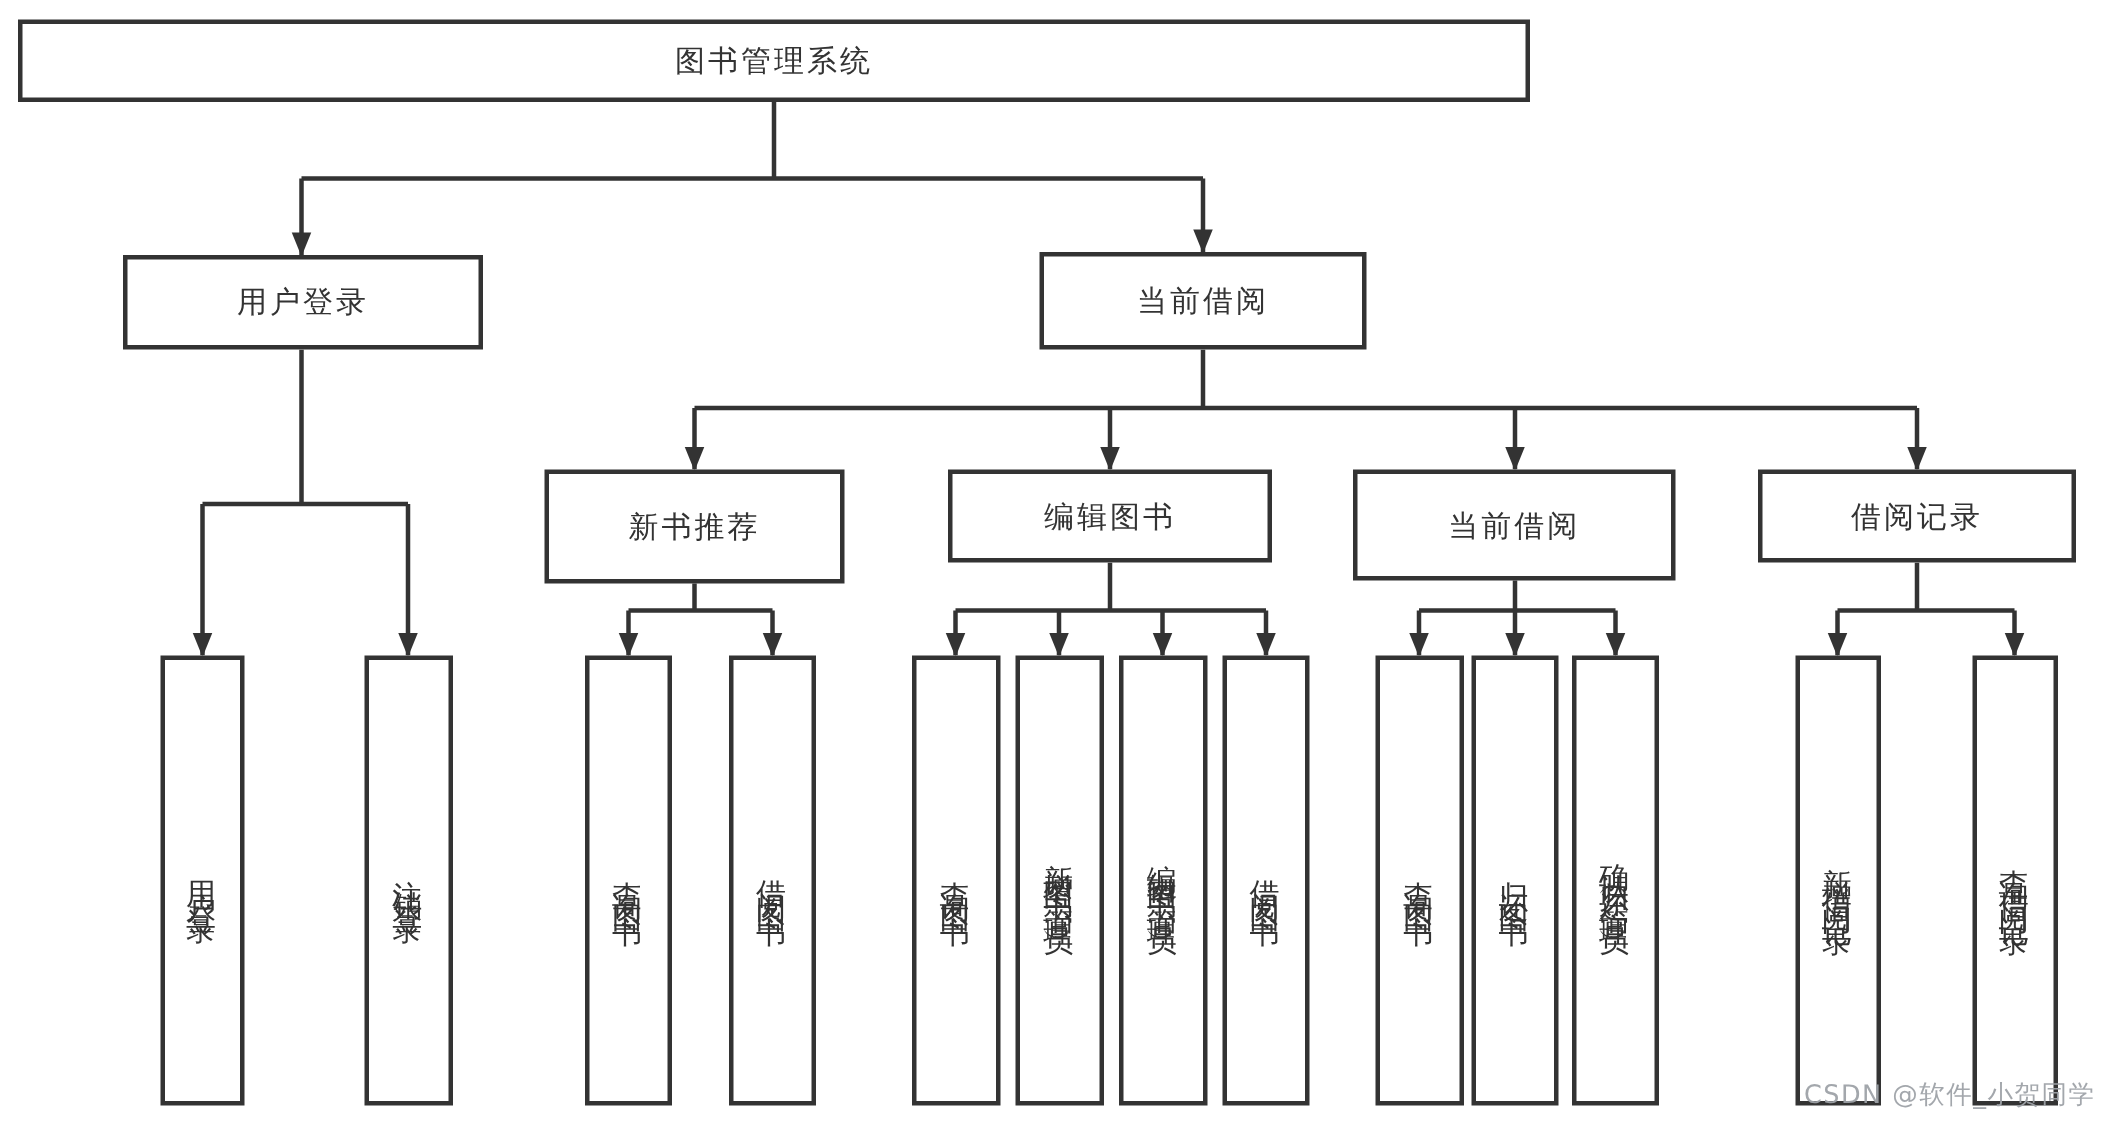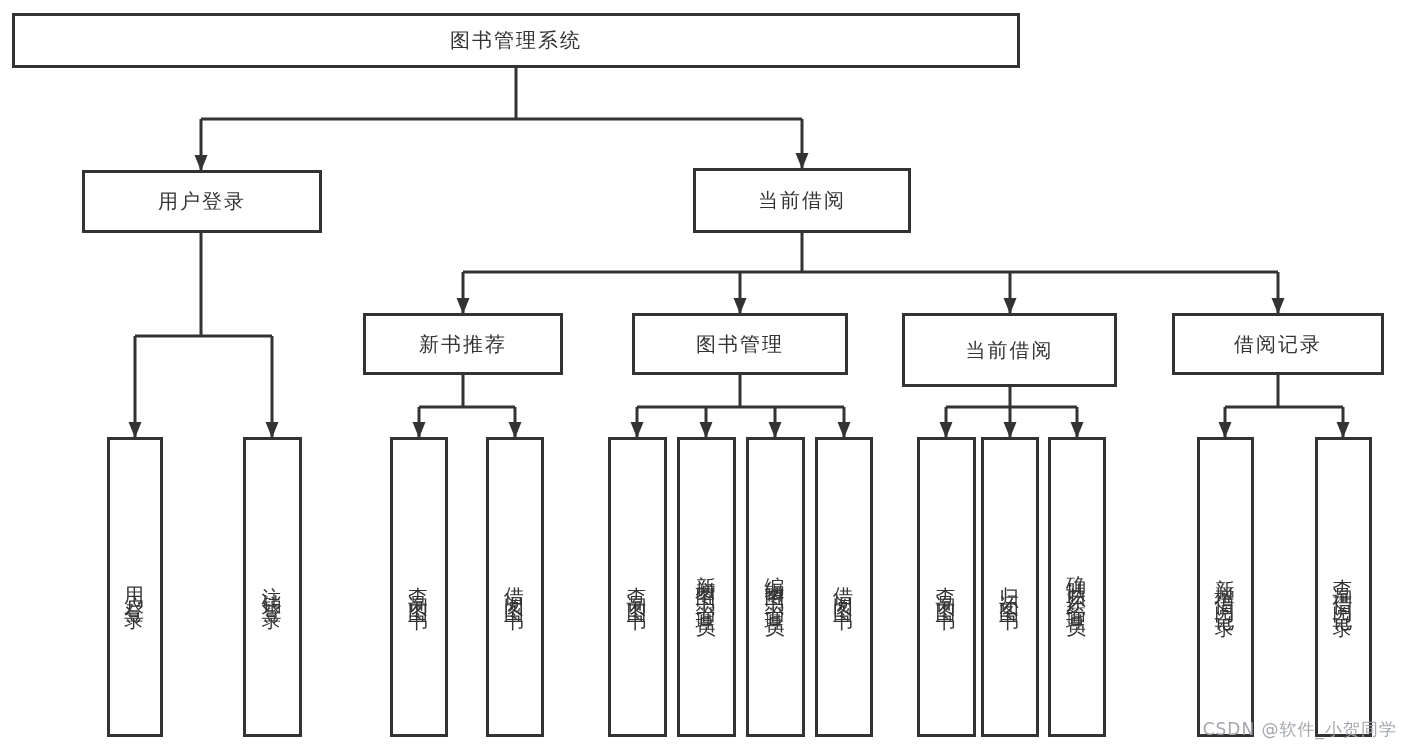--- a/index.html
+++ b/index.html
@@ -114,25 +114,25 @@
     <span class="lbl">图书管理系统</span>
   </div>
 
   <div class="node h" style="left:82px;top:170px;width:240px;height:63px">
     <span class="lbl">用户登录</span>
   </div>
   <div class="node h" style="left:693px;top:168px;width:218px;height:65px">
     <span class="lbl">当前借阅</span>
   </div>
 
-  <div class="node h" style="left:363px;top:313px;width:200px;height:62px">
+  <div class="node h" style="left:363px;top:313px;width:200px;height:76px">
     <span class="lbl">新书推荐</span>
   </div>
   <div class="node h" style="left:632px;top:313px;width:216px;height:62px">
-    <span class="lbl">图书管理</span>
+    <span class="lbl">编辑图书</span>
   </div>
   <div class="node h" style="left:902px;top:313px;width:215px;height:74px">
     <span class="lbl">当前借阅</span>
   </div>
   <div class="node h" style="left:1172px;top:313px;width:212px;height:62px">
     <span class="lbl">借阅记录</span>
   </div>
 
   <div class="node v" style="left:107px;top:437px;width:56px;height:300px">
     <span class="lbl">用户登录</span>

